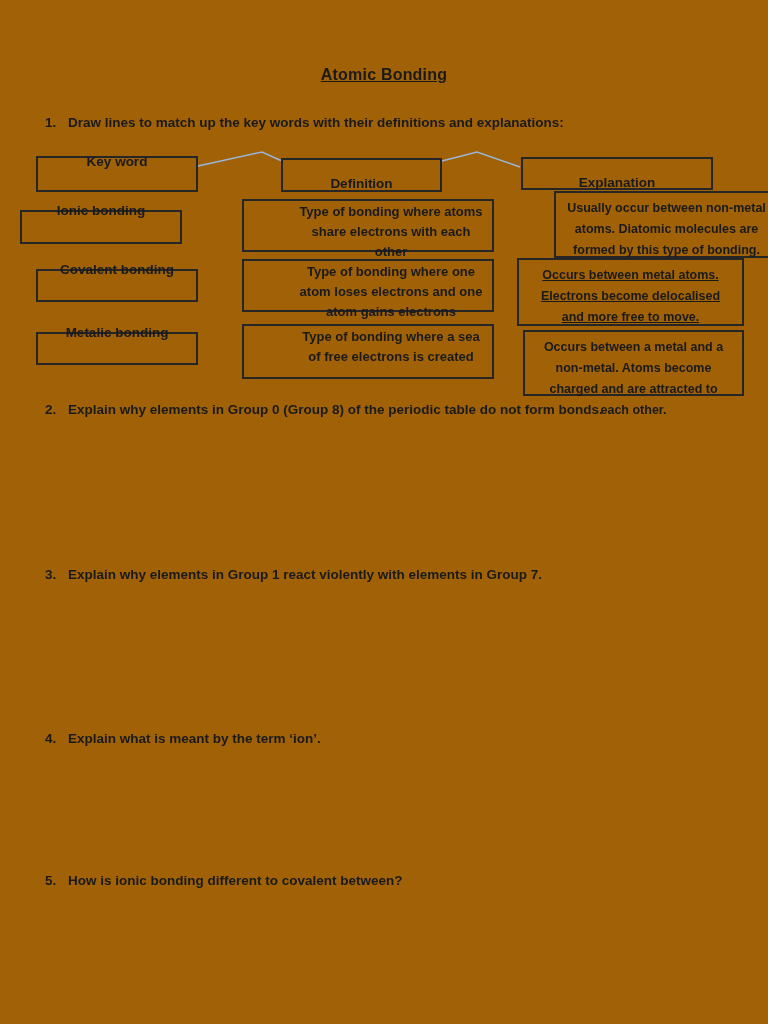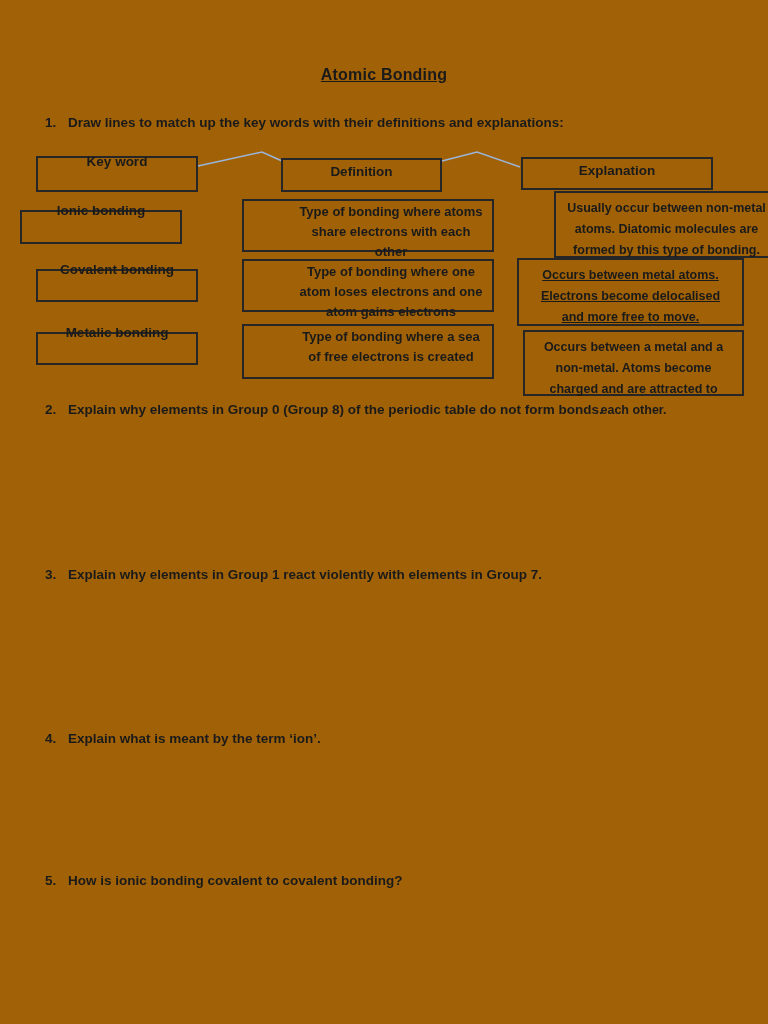--- a/index.html
+++ b/index.html
@@ -30,21 +30,21 @@
     border:2px solid #262626;
     background:transparent;
     box-sizing:border-box;
   }
   .box-label{
     position:absolute;left:0;width:100%;
     text-align:center;
     font-size:13.5px;font-weight:bold;
     pointer-events:none;
   }
-  .hdr-label{padding-top:4px;text-align:center;font-size:13.5px;font-weight:bold;}
+  .hdr-label{padding-top:16px;text-align:center;font-size:13.5px;font-weight:bold;}
   .def-text{
     text-align:center;font-size:13px;font-weight:bold;
     line-height:20px;padding:1px 8px 0;margin-left:46px;
   }
   .exp-text{
     text-align:center;font-size:12.5px;font-weight:bold;
     line-height:21px;padding:5px 10px 0;
   }
   .connectors{
     position:absolute;top:0;left:0;width:768px;height:1024px;
@@ -117,16 +117,16 @@
     <span class="qtext">Explain why elements in Group 1 react violently with elements in Group 7.</span>
   </div>
 
   <div class="q" style="top:731px;">
     <span class="qnum">4.</span>
     <span class="qtext">Explain what is meant by the term ‘ion’.</span>
   </div>
 
   <div class="q" style="top:873px;">
     <span class="qnum">5.</span>
-    <span class="qtext">How is ionic bonding covalent to covalent bonding?</span>
+    <span class="qtext">How is ionic bonding different to covalent between?</span>
   </div>
 
 </div>
 
 </body></html>

